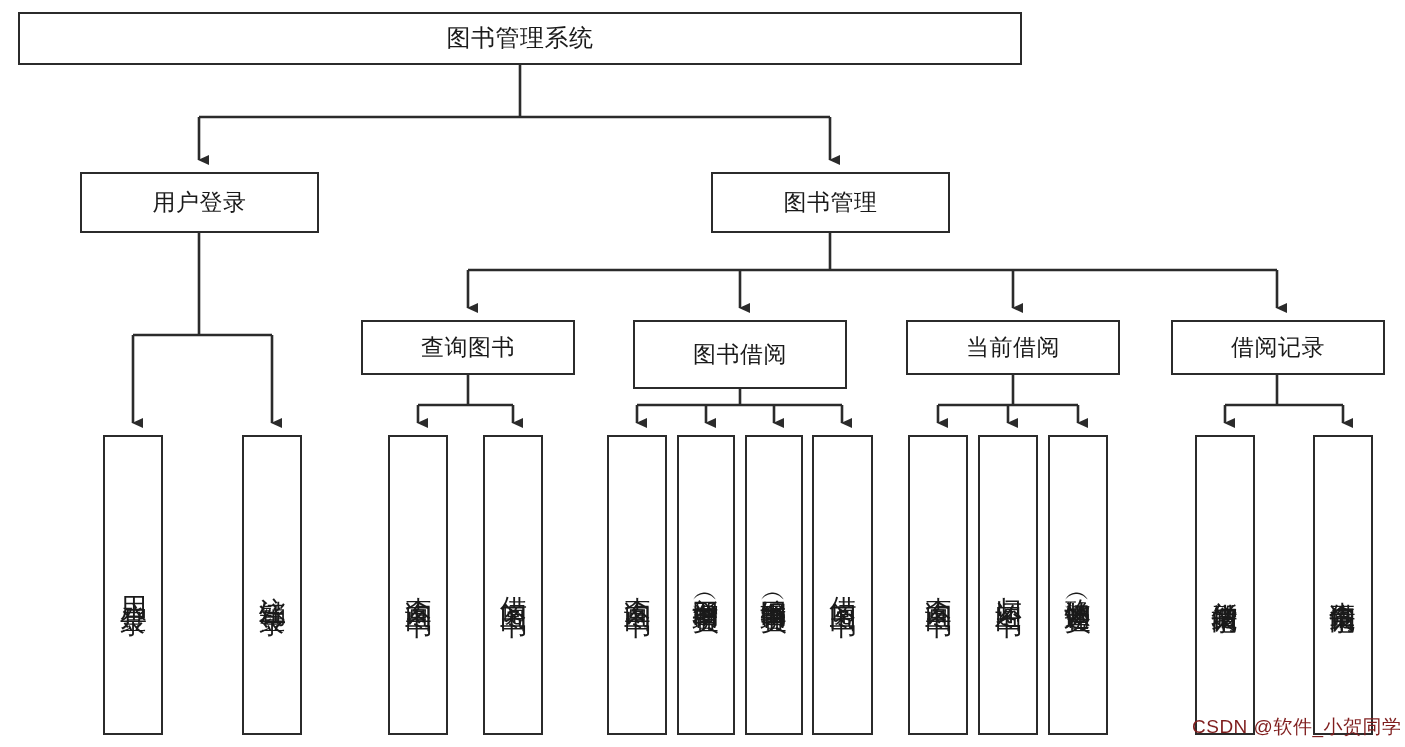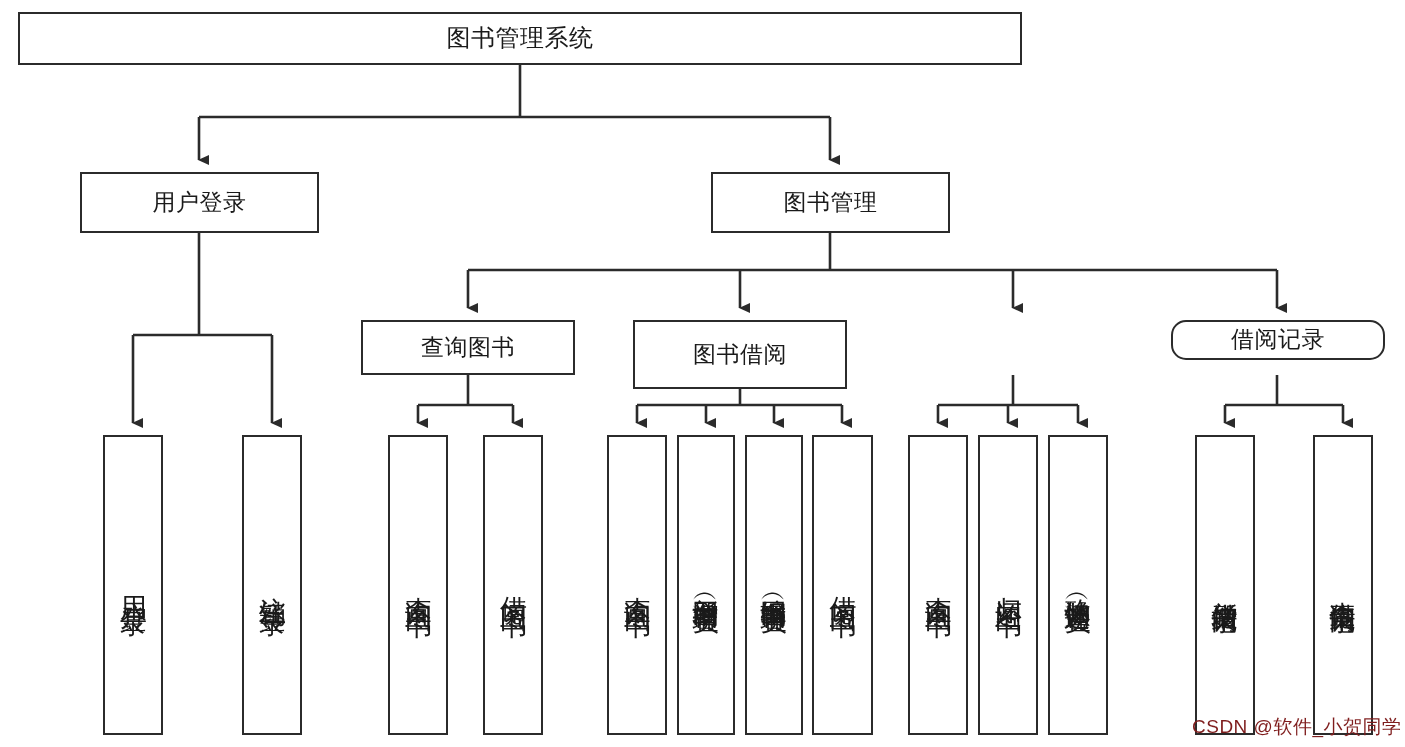--- a/index.html
+++ b/index.html
@@ -144,21 +144,24 @@
   <div class="node horiz" style="left:711px; top:172px; width:239px; height:61px;">
     <span class="lbl">图书管理</span>
   </div>
 
   <div class="node horiz" style="left:361px; top:320px; width:214px; height:55px;">
     <span class="lbl">查询图书</span>
   </div>
   <div class="node horiz" style="left:633px; top:320px; width:214px; height:69px;">
     <span class="lbl">图书借阅</span>
   </div>
-  <div class="node horiz" style="left:1171px; top:320px; width:214px; height:40px;border-radius:15px;">
+  <div class="node horiz" style="left:906px; top:320px; width:214px; height:55px;">
+    <span class="lbl">当前借阅</span>
+  </div>
+  <div class="node horiz" style="left:1171px; top:320px; width:214px; height:55px;">
     <span class="lbl">借阅记录</span>
   </div>
 
   <div class="node vert" style="left:103px; top:435px; width:60px; height:300px;">
     <span class="lbl">用户登录</span>
   </div>
   <div class="node vert" style="left:242px; top:435px; width:60px; height:300px;">
     <span class="lbl">注销登录</span>
   </div>
 

